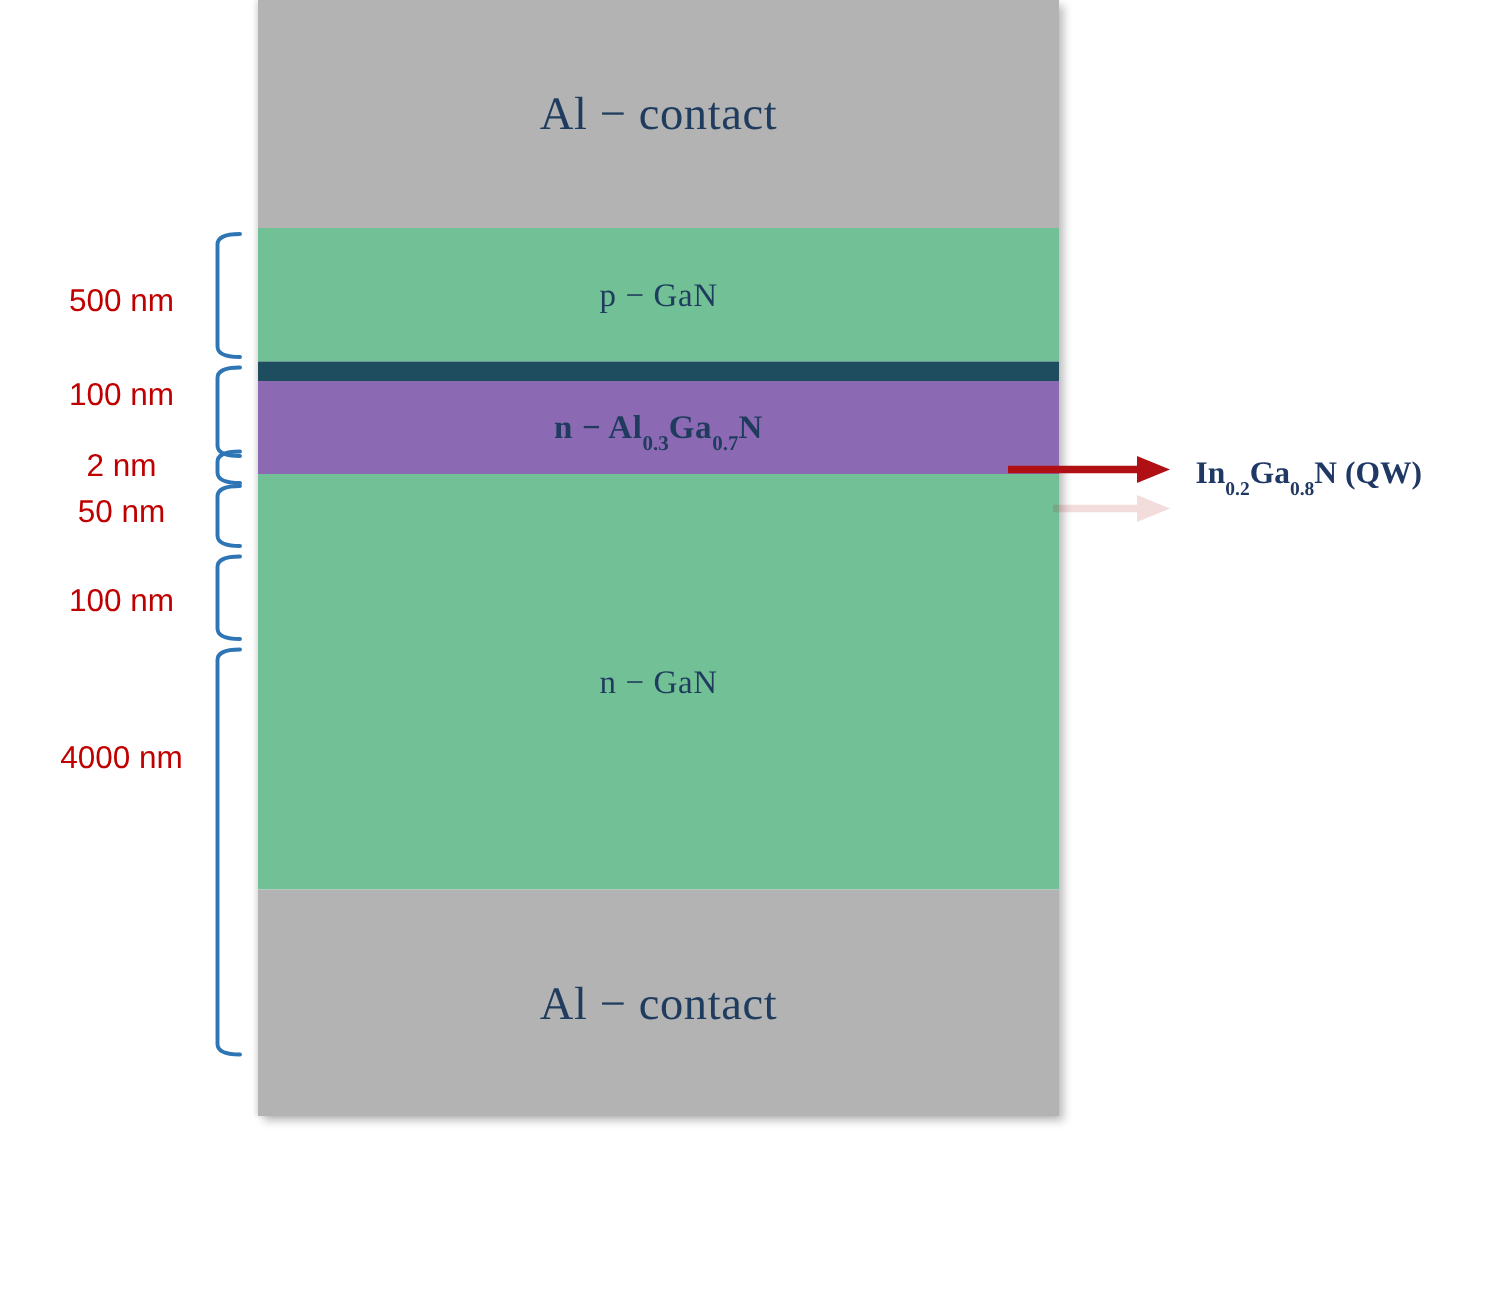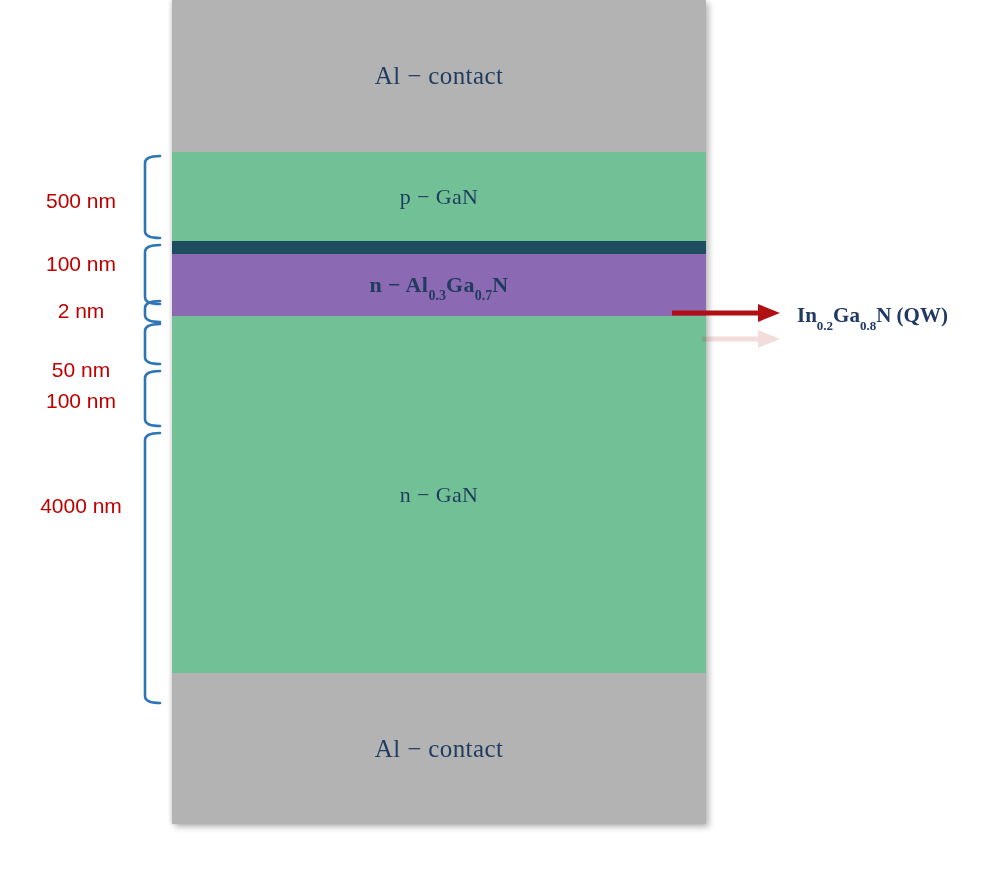--- a/index.html
+++ b/index.html
@@ -35,21 +35,21 @@
     letter-spacing:0.4px;
     white-space:nowrap;
   }
   .layer-label sub{
     font-size:14px;
     line-height:0;
     position:relative;
     bottom:-3px;
     letter-spacing:0;
   }
-  .layer.contact .layer-label{font-size:25px;}
+  .layer.contact .layer-label{font-size:31px;}
   
   .dim-label{
     position:absolute;
     left:8px;width:146px;
     text-align:center;
     color:var(--dim-red);
     font-size:21px;
     line-height:28px;
     white-space:nowrap;
   }
@@ -92,37 +92,37 @@
         <path d="M19,324 Q4,324 4,331 L4,357 Q4,364 19,364"></path>
         <path d="M19,371 Q4,371 4,378 L4,419 Q4,426 19,426"></path>
         <path d="M19,433 Q4,433 4,440 L4,696 Q4,703 19,703"></path>
       </g>
   </svg>
 
   <div id="dim-labels">
       <div class="dim-label" style="top: 187px;">500 nm</div>
       <div class="dim-label" style="top: 250px;">100 nm</div>
       <div class="dim-label" style="top: 297px;">2 nm</div>
-      <div class="dim-label" style="top: 356px;">50 nm</div>
+      <div class="dim-label" style="top: 328px;">50 nm</div>
       <div class="dim-label" style="top: 387px;">100 nm</div>
       <div class="dim-label" style="top: 492px;">4000 nm</div>
     </div>
 
   <div class="stack" id="stack">
       <div class="layer contact" style="height: 152px; background: rgb(179, 179, 179);">
         <span class="layer-label"><span>Al − contact</span></span>
       </div>
       <div class="layer" style="height: 89px; background: rgb(114, 193, 150);">
         <span class="layer-label"><span>p − GaN</span></span>
       </div>
       <div class="layer" style="height: 13px; background: rgb(29, 77, 95);"></div>
       <div class="layer" style="height: 62px; background: rgb(140, 106, 179); font-weight: bold;">
         <span class="layer-label"><span>n − Al</span><sub>0.3</sub><span>Ga</span><sub>0.7</sub><span>N</span></span>
       </div>
-      <div class="layer" style="height: 357px; background: rgb(114, 193, 150);">
+      <div class="layer" style="height: 277px; background: rgb(114, 193, 150);">
         <span class="layer-label"><span>n − GaN</span></span>
       </div>
       <div class="layer contact" style="height: 151px; background: rgb(179, 179, 179);">
         <span class="layer-label"><span>Al − contact</span></span>
       </div>
     </div>
 
   <svg class="qw-arrow-svg" viewBox="0 0 114 64" xmlns="http://www.w3.org/2000/svg">
     <g>
       <line x1="4" y1="12" x2="92" y2="12" stroke="var(--arrow)" stroke-width="5"></line>

